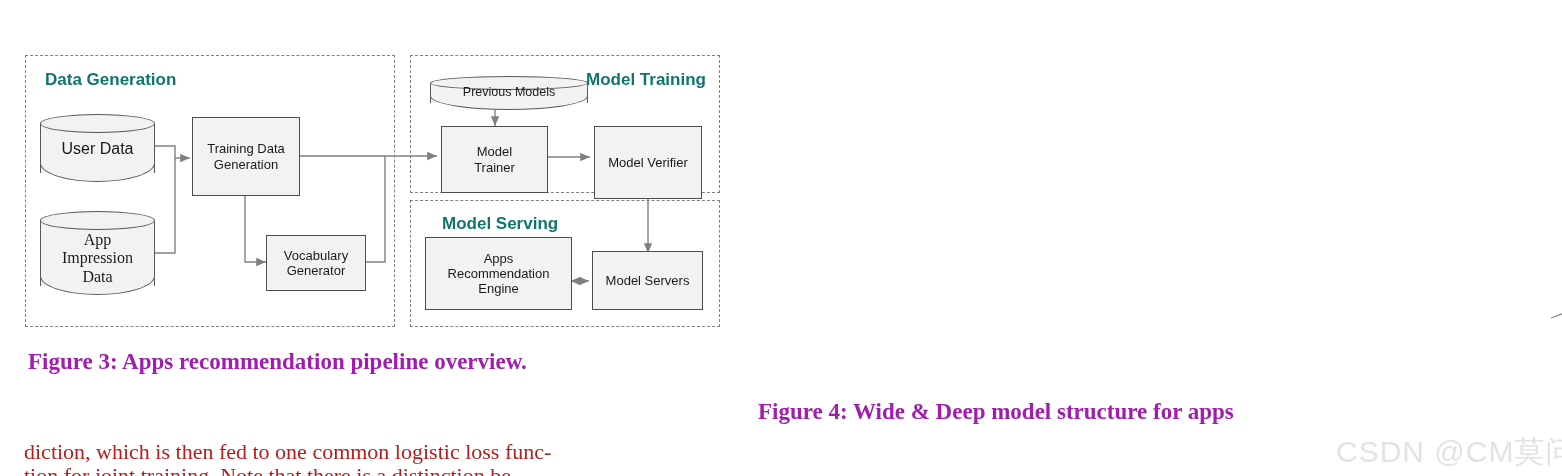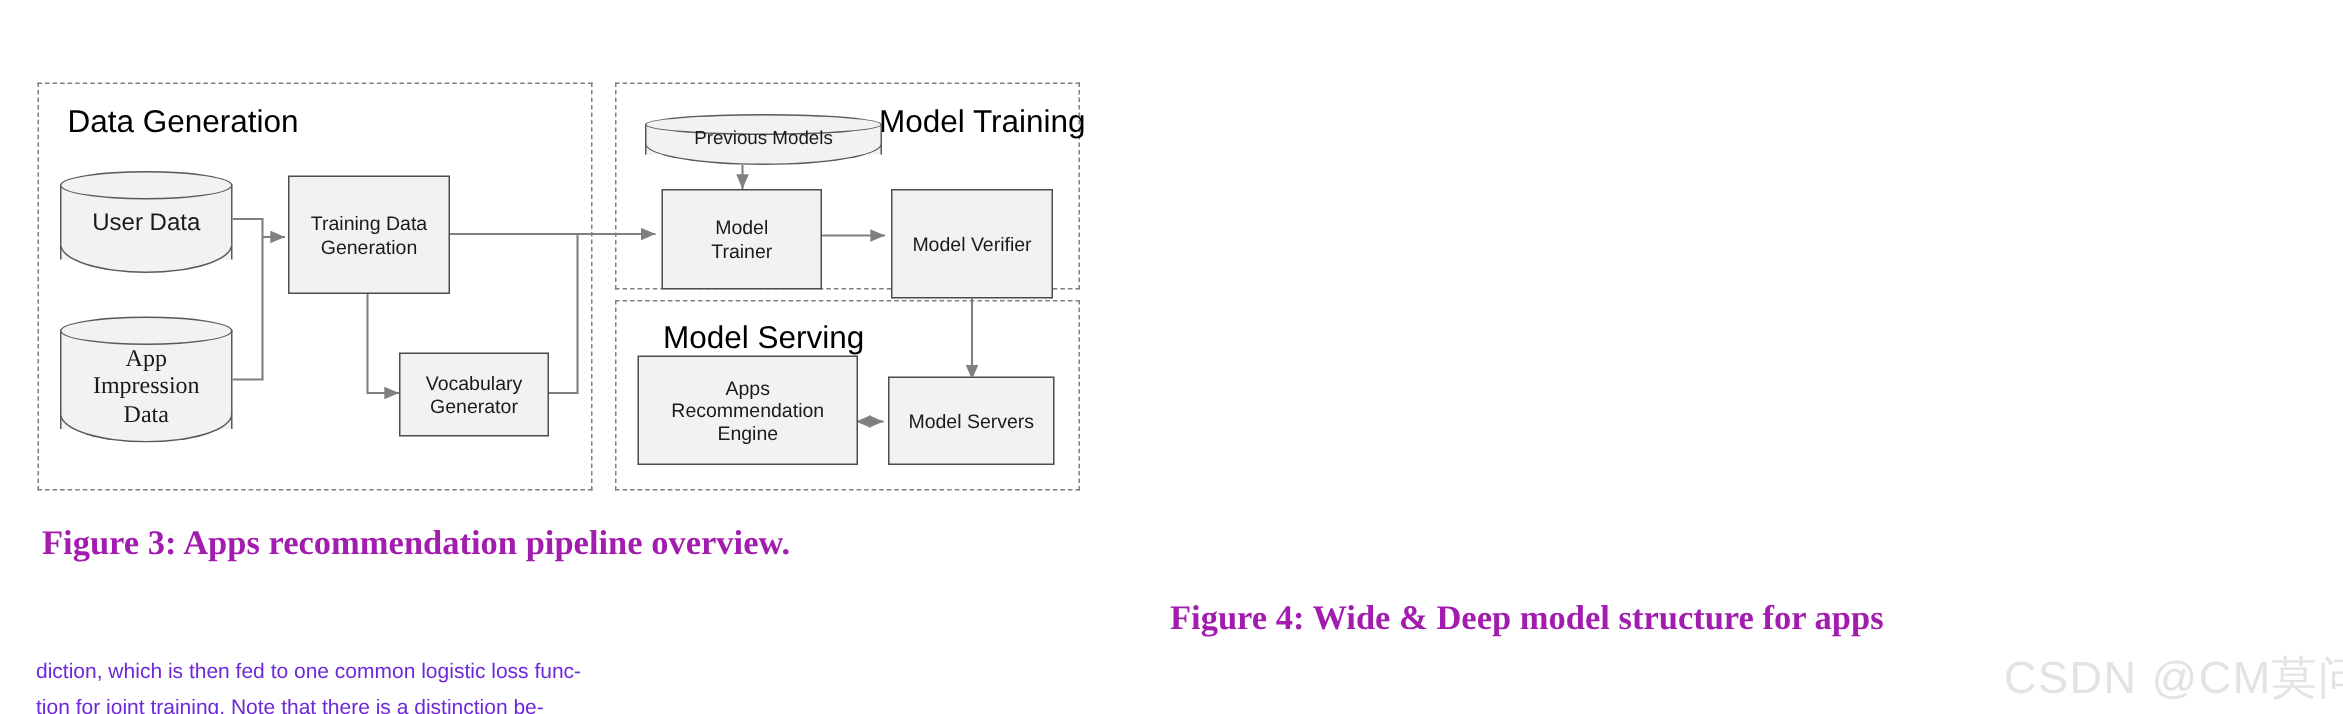--- a/index.html
+++ b/index.html
@@ -57,41 +57,41 @@
 
   
   .dashbox{
     position:absolute;
     box-sizing:border-box;
     border:1.6px dashed #808080;
     background:transparent;
   }
   .grouptitle{
     position:absolute;
-    font-weight:normal;
-    font-size:21px;
-    color:#000000;
+    font-weight:bold;
+    font-size:17px;
+    color:#0f766e;
     font-family:"Liberation Sans", sans-serif;
     white-space:nowrap;
   }
 
   
   .caption{
     position:absolute;
     font-family:"Liberation Serif", serif;
     font-weight:bold;
     font-size:23px;
     color:#a21caf;
     line-height:1.26;
   }
   .bodytext{
     position:absolute;
-    font-family:Liberation Sans, sans-serif;
-    font-size:14px;
-    color:#6d28d9;
+    font-family:Liberation Serif, serif;
+    font-size:22px;
+    color:#b91c1c;
     line-height:1.3;
     white-space:nowrap;
   }
   .clip-line{
     position:absolute;
     overflow:hidden;
   }
   .watermark{
     position:absolute;
     font-family:"Liberation Sans", sans-serif;
@@ -184,21 +184,21 @@
     <div class="node" style="left:592px;top:251px;width:111px;height:59px;">Model Servers</div>
 
     <div class="caption" style="left:28px;top:348px;width:720px;">Figure 3:  Apps recommendation pipeline overview.</div>
   </div>
 
   <div class="bodytext" style="left:24px;top:438px;">diction, which is then fed to one common logistic loss func-</div>
   <div class="clip-line" style="left:24px;top:466px;width:730px;height:10px;">
     <div class="bodytext" style="left:0;top:-4px;">tion for joint training. Note that there is a distinction be-</div>
   </div>
 
-  <div class="fig" style="left:770px;top:0;width:782px;height:390px;">
+  <div class="fig" style="left:748px;top:0;width:782px;height:390px;">
 
     <svg width="782" height="390">
       <g stroke="#8c8c8c" stroke-width="1.3" fill="none">
 
         <path d="M1063,86 L965,112"></path>
 
         <path d="M1070,88 L1285,212"></path>
 
         <path d="M965,139 L965,153"></path>
         <path d="M965,180 L965,193"></path>

